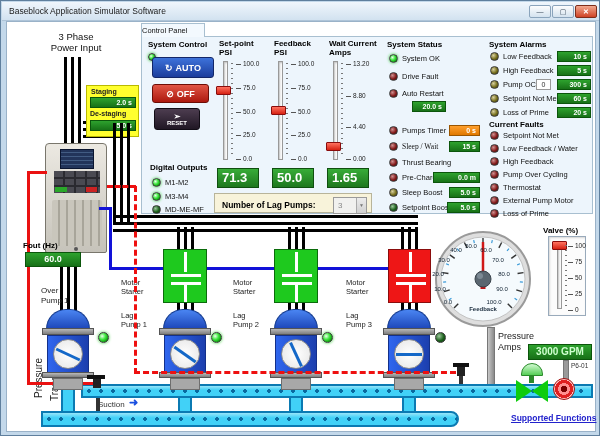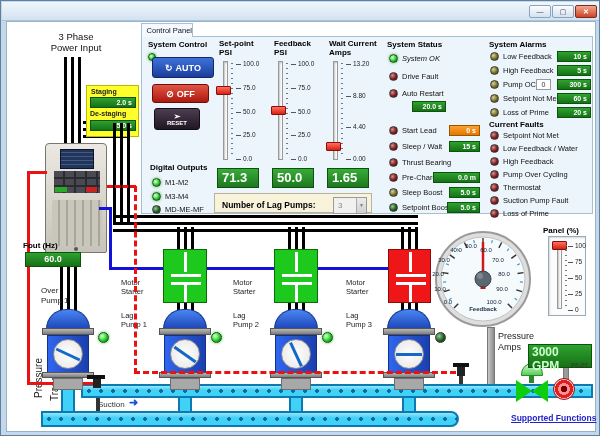--- a/index.html
+++ b/index.html
@@ -5,21 +5,21 @@
   html,body{margin:0;padding:0;background:#e8e8e8;font-family:"Liberation Sans",sans-serif;}
   *{box-sizing:border-box;}
   .abs{position:absolute;}
   #win{position:relative;width:600px;height:436px;background:#c3d8ea;border:1px solid #5f7f9d;overflow:hidden;}
   #titlebar{left:1px;top:1px;width:598px;height:19px;background:linear-gradient(#f0f6fc,#d2e2f0);border-bottom:1px solid #aec4d8;}
   .title-text{left:7px;top:4px;font-size:8.5px;color:#1a1a1a;}
   .winbtn{top:3px;width:22px;height:13px;border:1px solid #8ba4bc;border-radius:2px;background:linear-gradient(#fdfdfd,#d4e2ef);font-size:7px;line-height:11px;text-align:center;color:#345;}
   .winbtn.close{background:linear-gradient(#f2a88e,#cf4326);border-color:#7e2d1a;color:#fff;font-weight:bold;}
   #client{left:5px;top:20px;width:590px;height:411px;background:#ffffff;border:1px solid #9ab2c8;}
   
-  #tab{left:140px;top:22px;width:52px;height:14px;background:#f3f9fe;border:1px solid #a8bfd0;border-bottom:none;font-size:7.5px;line-height:13px;text-align:right;color:#111;z-index:6;}
+  #tab{left:140px;top:22px;width:64px;height:14px;background:#f3f9fe;border:1px solid #a8bfd0;border-bottom:none;font-size:7.5px;line-height:13px;text-align:left;color:#111;z-index:6;}
   #panel{left:140px;top:35px;width:452px;height:178px;background:#edf5fc;border:1px solid #a8bfd0;z-index:5;}
   .h{font-size:8px;font-weight:bold;color:#000;line-height:1.15;}
   .s{font-size:7.5px;line-height:11px;color:#111;white-space:nowrap;}
   .tick{font-size:6.5px;line-height:9px;color:#222;white-space:nowrap;}
   .tick::before{content:"";display:inline-block;width:5px;height:1px;background:#555;vertical-align:middle;margin-right:2px;}
   .gbox{background:linear-gradient(#2ea22e,#177117);border:1px solid #0b550b;color:#fff;font-size:7px;font-weight:bold;line-height:9px;text-align:right;padding:0 3px;}
   .obox{background:linear-gradient(#ffa02e,#e07800);border:1px solid #9a5500;color:#fff;font-size:7px;font-weight:bold;line-height:9px;text-align:right;padding:0 3px;}
   .led{border-radius:50%;border:1px solid #3a3a3a;}
   .led.on{background:radial-gradient(circle at 35% 35%,#eaffea,#42e842 40%,#0c9a0c 75%,#064e06);box-shadow:0 0 3px #3c3;}
   .led.offr{background:radial-gradient(circle at 35% 35%,#cf9090,#841a1a 55%,#3c0808);}
@@ -45,20 +45,21 @@
   .dash{z-index:12;}
   .glabel{font-size:6px;color:#123;position:absolute;width:22px;margin-left:-11px;text-align:center;}
   a.link{color:#2222cc;text-decoration:underline;font-size:8.5px;font-weight:bold;padding-left:7px;}
 </style>
 </head>
 <body>
 
 <div id="win">
 
   <div class="abs" id="titlebar">
+    <span class="abs title-text">Baseblock Application Simulator Software</span>
     <span class="abs winbtn" style="left:527px;">—</span>
     <span class="abs winbtn" style="left:550px;">▢</span>
     <span class="abs winbtn close" style="left:573px;">✕</span>
   </div>
 
   <div class="abs" id="client"></div>
 
   <div class="abs" style="left:35px;top:30px;width:80px;text-align:center;font-size:9.5px;color:#111;line-height:1.2;">
     <div>3 Phase</div>
     <div>Power Input</div>
@@ -318,38 +319,38 @@
     <span class="glabel" style="left:71px;top:42px;">80.0</span>
     <span class="glabel" style="left:69px;top:57px;">90.0</span>
     <span class="glabel" style="left:61px;top:70px;">100.0</span>
     <span class="abs" style="left:28px;top:77px;width:44px;text-align:center;font-size:6px;font-weight:bold;color:#234;">Feedback</span>
   </div>
   <div class="abs" style="left:497px;top:330px;font-size:9px;color:#222;line-height:1.25;z-index:7;">
     <div>Pressure</div>
     <div>Amps</div>
   </div>
 
-  <div class="abs h" style="left:542px;top:225px;z-index:7;">Panel (%)</div>
+  <div class="abs h" style="left:542px;top:225px;z-index:7;">Valve (%)</div>
   <div class="abs" style="left:547px;top:235px;width:38px;height:80px;background:#fcfcfc;border:1px solid #9ab;box-shadow:inset 1px 1px 2px rgba(0,0,0,.15);z-index:7;">
     <div class="abs groove" style="left:8px;top:6px;height:66px;"></div>
     <div class="abs handle" style="left:3px;top:4px;"></div>
     <div class="abs mticks" style="left:16px;top:8px;height:62px;"></div>
     <span class="abs tick" style="left:19px;top:4px;">100</span>
     <span class="abs tick" style="left:19px;top:20px;">75</span>
     <span class="abs tick" style="left:19px;top:36px;">50</span>
     <span class="abs tick" style="left:19px;top:52px;">25</span>
     <span class="abs tick" style="left:19px;top:68px;">0</span>
   </div>
 
   <div class="abs" style="left:520px;top:362px;width:22px;height:13px;border-radius:11px 11px 0 0;background:linear-gradient(#d2fad2,#56ce56);border:1px solid #2a8a2a;z-index:6;"></div>
   <div class="abs" style="left:528px;top:374px;width:5px;height:8px;background:#2a8a2a;z-index:6;"></div>
   <div class="abs" style="left:515px;top:379px;width:0;height:0;border-top:11px solid transparent;border-bottom:11px solid transparent;border-left:16px solid #0ecc0e;z-index:6;"></div>
   <div class="abs" style="left:531px;top:379px;width:0;height:0;border-top:11px solid transparent;border-bottom:11px solid transparent;border-right:16px solid #0ecc0e;z-index:6;"></div>
   <div class="abs" style="left:552px;top:377px;width:22px;height:22px;border-radius:50%;background:radial-gradient(circle,#7a0000 0 3px,#ff8f8f 3px 6px,#e02020 6px 9px,#ffc4c4 9px 11px);border:1px solid #a01010;z-index:6;"></div>
-  <div class="abs gbox" style="left:527px;top:343px;width:64px;height:24px;font-size:12px;line-height:14px;text-align:left;color:#cfffcf;z-index:7;">3000 GPM</div>
+  <div class="abs gbox" style="left:527px;top:343px;width:64px;height:16px;font-size:10px;line-height:14px;text-align:center;color:#cfffcf;z-index:7;">3000 GPM</div>
   <div class="abs" style="left:570px;top:361px;font-size:6.5px;color:#333;z-index:7;">P6-01</div>
 
   <a class="abs link" style="left:503px;top:412px;z-index:7;" href="#">Supported Functions</a>
 
   <div class="abs" id="tab">Control Panel</div>
   <div class="abs" id="panel">
 
     <div class="abs h" style="left:6px;top:3px;">System Control</div>
     <div class="abs led on" style="left:6px;top:16px;width:8px;height:8px;"></div>
     <div class="abs btn btn-auto" style="left:10px;top:20px;width:62px;height:21px;">
@@ -409,32 +410,32 @@
     <div class="abs vdisp" style="left:185px;top:131px;width:42px;height:20px;">1.65</div>
 
     <div class="abs" style="left:72px;top:156px;width:158px;height:20px;background:#f8f3da;border:1px solid #b8b49a;">
       <span class="abs" style="left:7px;top:6px;font-size:8.5px;font-weight:bold;color:#000;">Number of Lag Pumps:</span>
       <span class="abs" style="left:118px;top:3px;width:34px;height:17px;background:#f1f1ef;border:1px solid #9a9a9a;font-size:8px;line-height:15px;color:#888;padding-left:4px;">3</span>
       <span class="abs" style="left:141px;top:4px;width:10px;height:15px;background:linear-gradient(#ececec,#d0d0d0);border-left:1px solid #aaa;font-size:5px;line-height:15px;text-align:center;color:#777;">▼</span>
     </div>
 
     <div class="abs h" style="left:245px;top:3px;">System Status</div>
     <div class="abs led on" style="left:247px;top:17px;width:9px;height:9px;"></div>
-    <div class="abs s" style="left:260px;top:16px;font-style:italic;">System OK</div>
+    <div class="abs s" style="left:260px;top:16px;">System OK</div>
     <div class="abs led offr" style="left:247px;top:35px;width:9px;height:9px;"></div>
     <div class="abs s" style="left:260px;top:34px;">Drive Fault</div>
     <div class="abs led offr" style="left:247px;top:52px;width:9px;height:9px;"></div>
     <div class="abs s" style="left:260px;top:51px;">Auto Restart</div>
     <div class="abs gbox" style="left:270px;top:64px;width:34px;height:11px;">20.0 s</div>
 
     <div class="abs led offr" style="left:247px;top:89px;width:9px;height:9px;"></div>
-    <div class="abs s" style="left:260px;top:88px;">Start Lead</div>
+    <div class="abs s" style="left:260px;top:88px;">Pumps Timer</div>
     <div class="abs obox" style="left:307px;top:88px;width:31px;height:11px;">0 s</div>
     <div class="abs led offr" style="left:247px;top:105px;width:9px;height:9px;"></div>
-    <div class="abs s" style="left:260px;top:104px;">Sleep / Wait</div>
+    <div class="abs s" style="left:260px;top:104px;font-family:Liberation Serif, serif;">Sleep / Wait</div>
     <div class="abs gbox" style="left:307px;top:104px;width:31px;height:11px;">15 s</div>
     <div class="abs led offr" style="left:247px;top:121px;width:9px;height:9px;"></div>
     <div class="abs s" style="left:260px;top:120px;">Thrust Bearing</div>
     <div class="abs led offr" style="left:247px;top:136px;width:9px;height:9px;"></div>
     <div class="abs s" style="left:260px;top:135px;">Pre-Charge</div>
     <div class="abs gbox" style="left:291px;top:135px;width:47px;height:11px;">0.0 m</div>
     <div class="abs led offo" style="left:247px;top:151px;width:9px;height:9px;"></div>
     <div class="abs s" style="left:260px;top:150px;">Sleep Boost</div>
     <div class="abs gbox" style="left:307px;top:150px;width:31px;height:11px;">5.0 s</div>
     <div class="abs led offg" style="left:247px;top:166px;width:9px;height:9px;"></div>
@@ -464,17 +465,17 @@
     <div class="abs s" style="left:361px;top:93px;">Setpoint Not Met</div>
     <div class="abs led offr" style="left:348px;top:107px;width:9px;height:9px;"></div>
     <div class="abs s" style="left:361px;top:106px;">Low Feedback / Water</div>
     <div class="abs led offr" style="left:348px;top:120px;width:9px;height:9px;"></div>
     <div class="abs s" style="left:361px;top:119px;">High Feedback</div>
     <div class="abs led offr" style="left:348px;top:133px;width:9px;height:9px;"></div>
     <div class="abs s" style="left:361px;top:132px;">Pump Over Cycling</div>
     <div class="abs led offr" style="left:348px;top:146px;width:9px;height:9px;"></div>
     <div class="abs s" style="left:361px;top:145px;">Thermostat</div>
     <div class="abs led offr" style="left:348px;top:159px;width:9px;height:9px;"></div>
-    <div class="abs s" style="left:361px;top:158px;">Suction Pump Fault</div>
+    <div class="abs s" style="left:361px;top:158px;">External Pump Motor</div>
     <div class="abs led offr" style="left:348px;top:172px;width:9px;height:9px;"></div>
     <div class="abs s" style="left:361px;top:171px;">Loss of Prime</div>
   </div>
 </div>
 
 </body></html>

